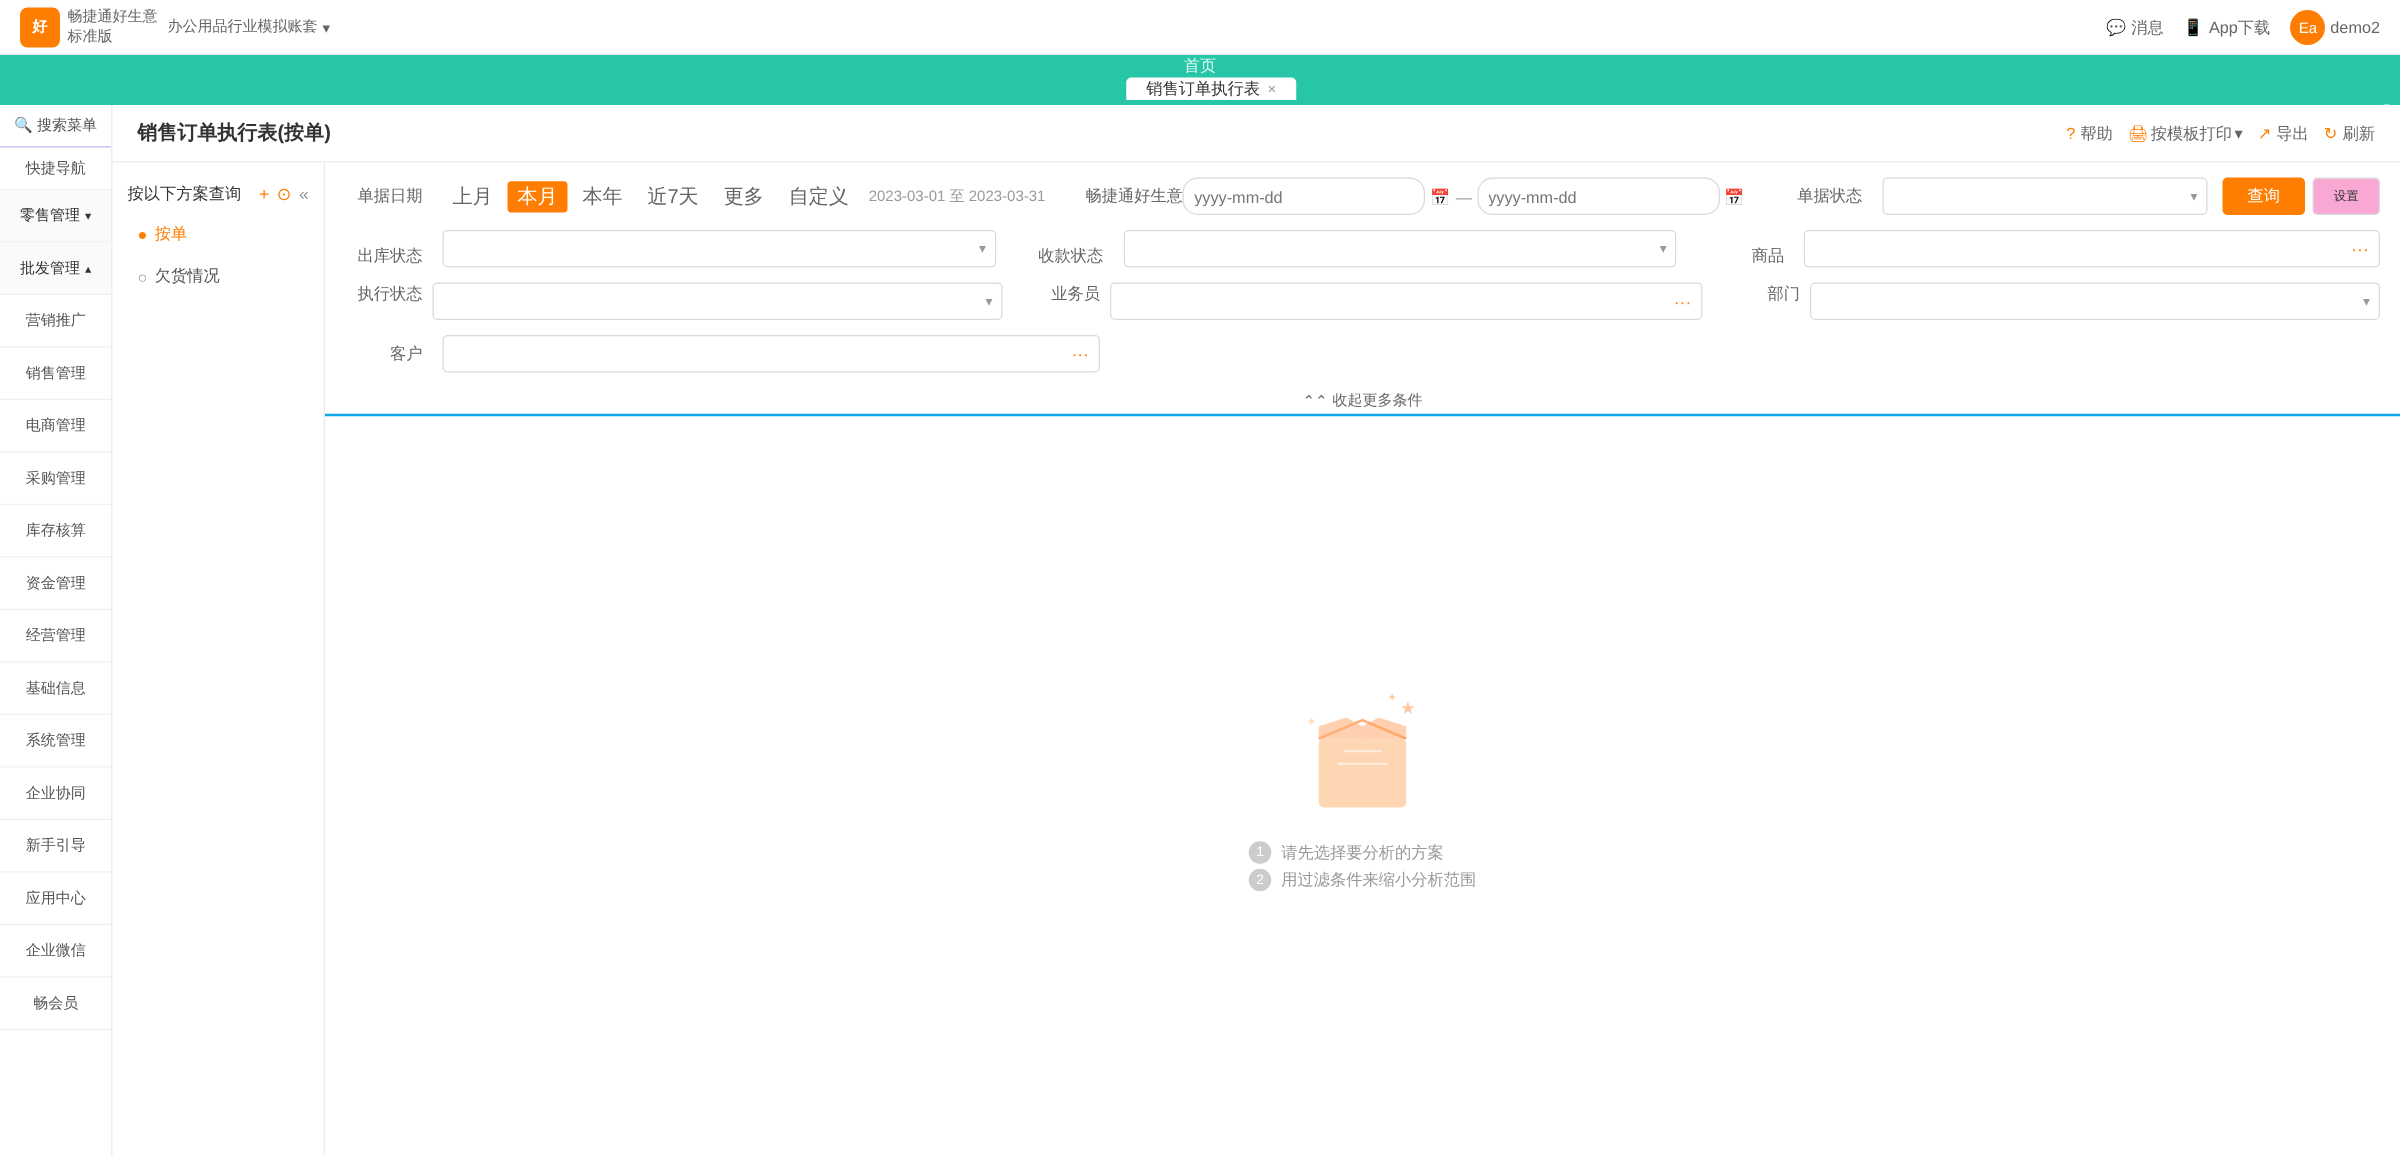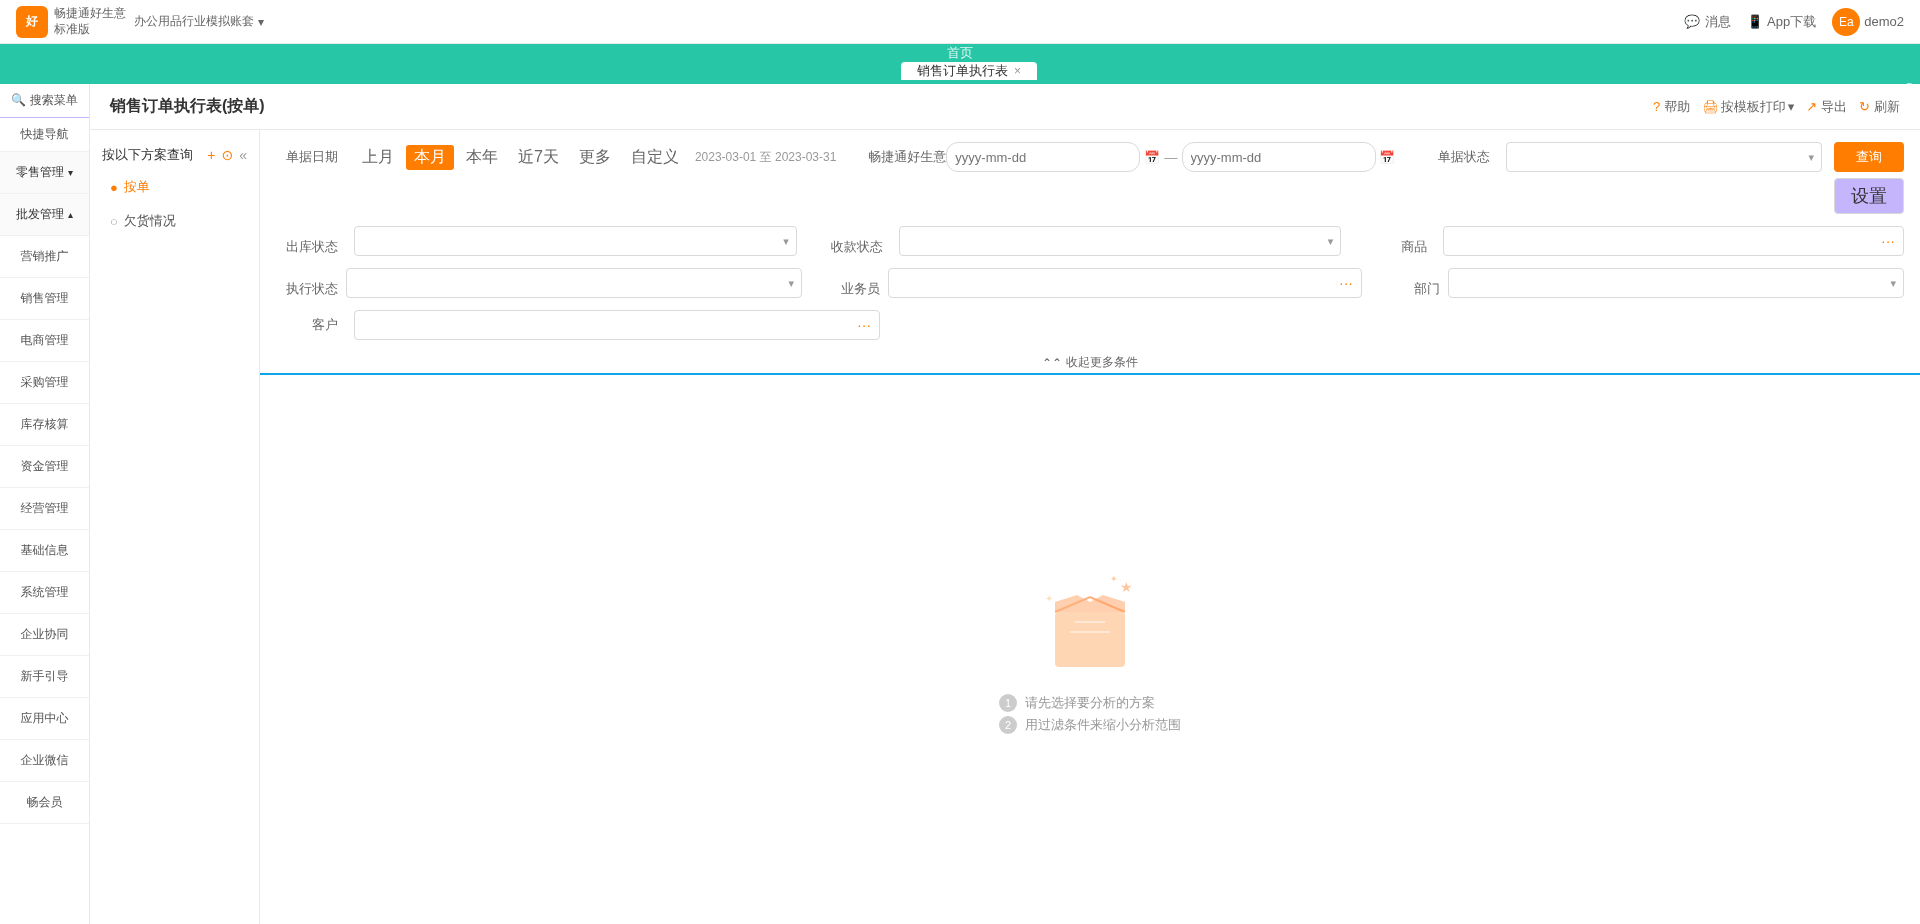--- a/index.html
+++ b/index.html
@@ -67,21 +67,21 @@
     .left-panel-header .actions span { color: #ff7d00; cursor: pointer; font-size: 14px; }
     .left-panel-item { padding: 8px 12px 8px 20px; cursor: pointer; font-size: 13px; color: #555; display: flex; align-items: center; gap: 6px; }
     .left-panel-item.active { color: #ff7d00; }
 
     
     .content-body { flex: 1; display: flex; overflow: hidden; }
     .filter-content { flex: 1; background: #fff; display: flex; flex-direction: column; overflow: hidden; }
 
     
     .query-btn { background: #ff7d00; color: #fff; border: none; border-radius: 4px; padding: 6px 20px; font-size: 13px; cursor: pointer; }
-    .setting-btn { background: #c4b5fd; color: #333; border: 1px solid #d9d9d9; border-radius: 4px; padding: 5px 16px; font-size: 18px; cursor: pointer; }
+    .setting-btn { background: #f9a8d4; color: #333; border: 1px solid #d9d9d9; border-radius: 4px; padding: 5px 16px; font-size: 10px; cursor: pointer; }
 
     
     .empty-state { flex: 1; display: flex; flex-direction: column; align-items: center; justify-content: center; gap: 12px; }
     .empty-hints { text-align: left; }
     .empty-hint { display: flex; align-items: center; gap: 8px; color: #999; font-size: 13px; margin-bottom: 4px; }
     .hint-num { width: 18px; height: 18px; border-radius: 50%; background: #ccc; color: #fff; font-size: 11px; display: flex; align-items: center; justify-content: center; flex-shrink: 0; }
     .fs-label { width: 70px; text-align: right; color: #666; font-size: 13px; padding-right: 8px; white-space: nowrap; flex-shrink: 0; }
   </style>
 </head>
 <body>
@@ -266,21 +266,21 @@
               </div>
 
               <span class="fs-label" style="margin-left:24px;">单据状态</span>
               <div class="select-wrapper" style="flex:1;">
                 <select class="filter-select" style="width:100%;">
                   <option value=""></option>
                 </select>
               </div>
             </div>
 
-            <div style="display:flex; flex-direction:column; gap:6px; margin-left:12px;">
+            <div style="display:flex; flex-direction:row; gap:6px; margin-left:12px;">
               <button class="query-btn">查询</button>
               <button class="setting-btn">设置</button>
             </div>
           </div>
 
           <div style="display:flex; align-items:flex-end; gap:8px; margin-bottom:12px;">
             <span class="fs-label">出库状态</span>
             <div class="select-wrapper" style="flex:1;">
               <select class="filter-select" style="width:100%;">
                 <option value=""></option>
@@ -292,21 +292,21 @@
                 <option value=""></option>
               </select>
             </div>
             <span class="fs-label" style="margin-left:16px;">商品</span>
             <div style="flex:1; display:flex; align-items:center; gap:4px; border:1px solid #d9d9d9; border-radius:4px; height:30px; padding:0 8px;">
               <span style="color:#bbb; flex:1;"></span>
               <span class="ellipsis-trigger">···</span>
             </div>
           </div>
 
-          <div style="display:flex; align-items:flex-end; gap:0; margin-bottom:12px;">
+          <div style="display:flex; align-items:flex-start; gap:0; margin-bottom:12px;">
             <span class="fs-label">执行状态</span>
             <div class="select-wrapper" style="flex:1;">
               <select class="filter-select" style="width:100%;">
                 <option value=""></option>
               </select>
             </div>
             <span class="fs-label" style="margin-left:16px;">业务员</span>
             <div style="flex:1; display:flex; align-items:center; gap:4px; border:1px solid #d9d9d9; border-radius:4px; height:30px; padding:0 8px;">
               <span style="color:#bbb; flex:1;"></span>
               <span class="ellipsis-trigger">···</span>

